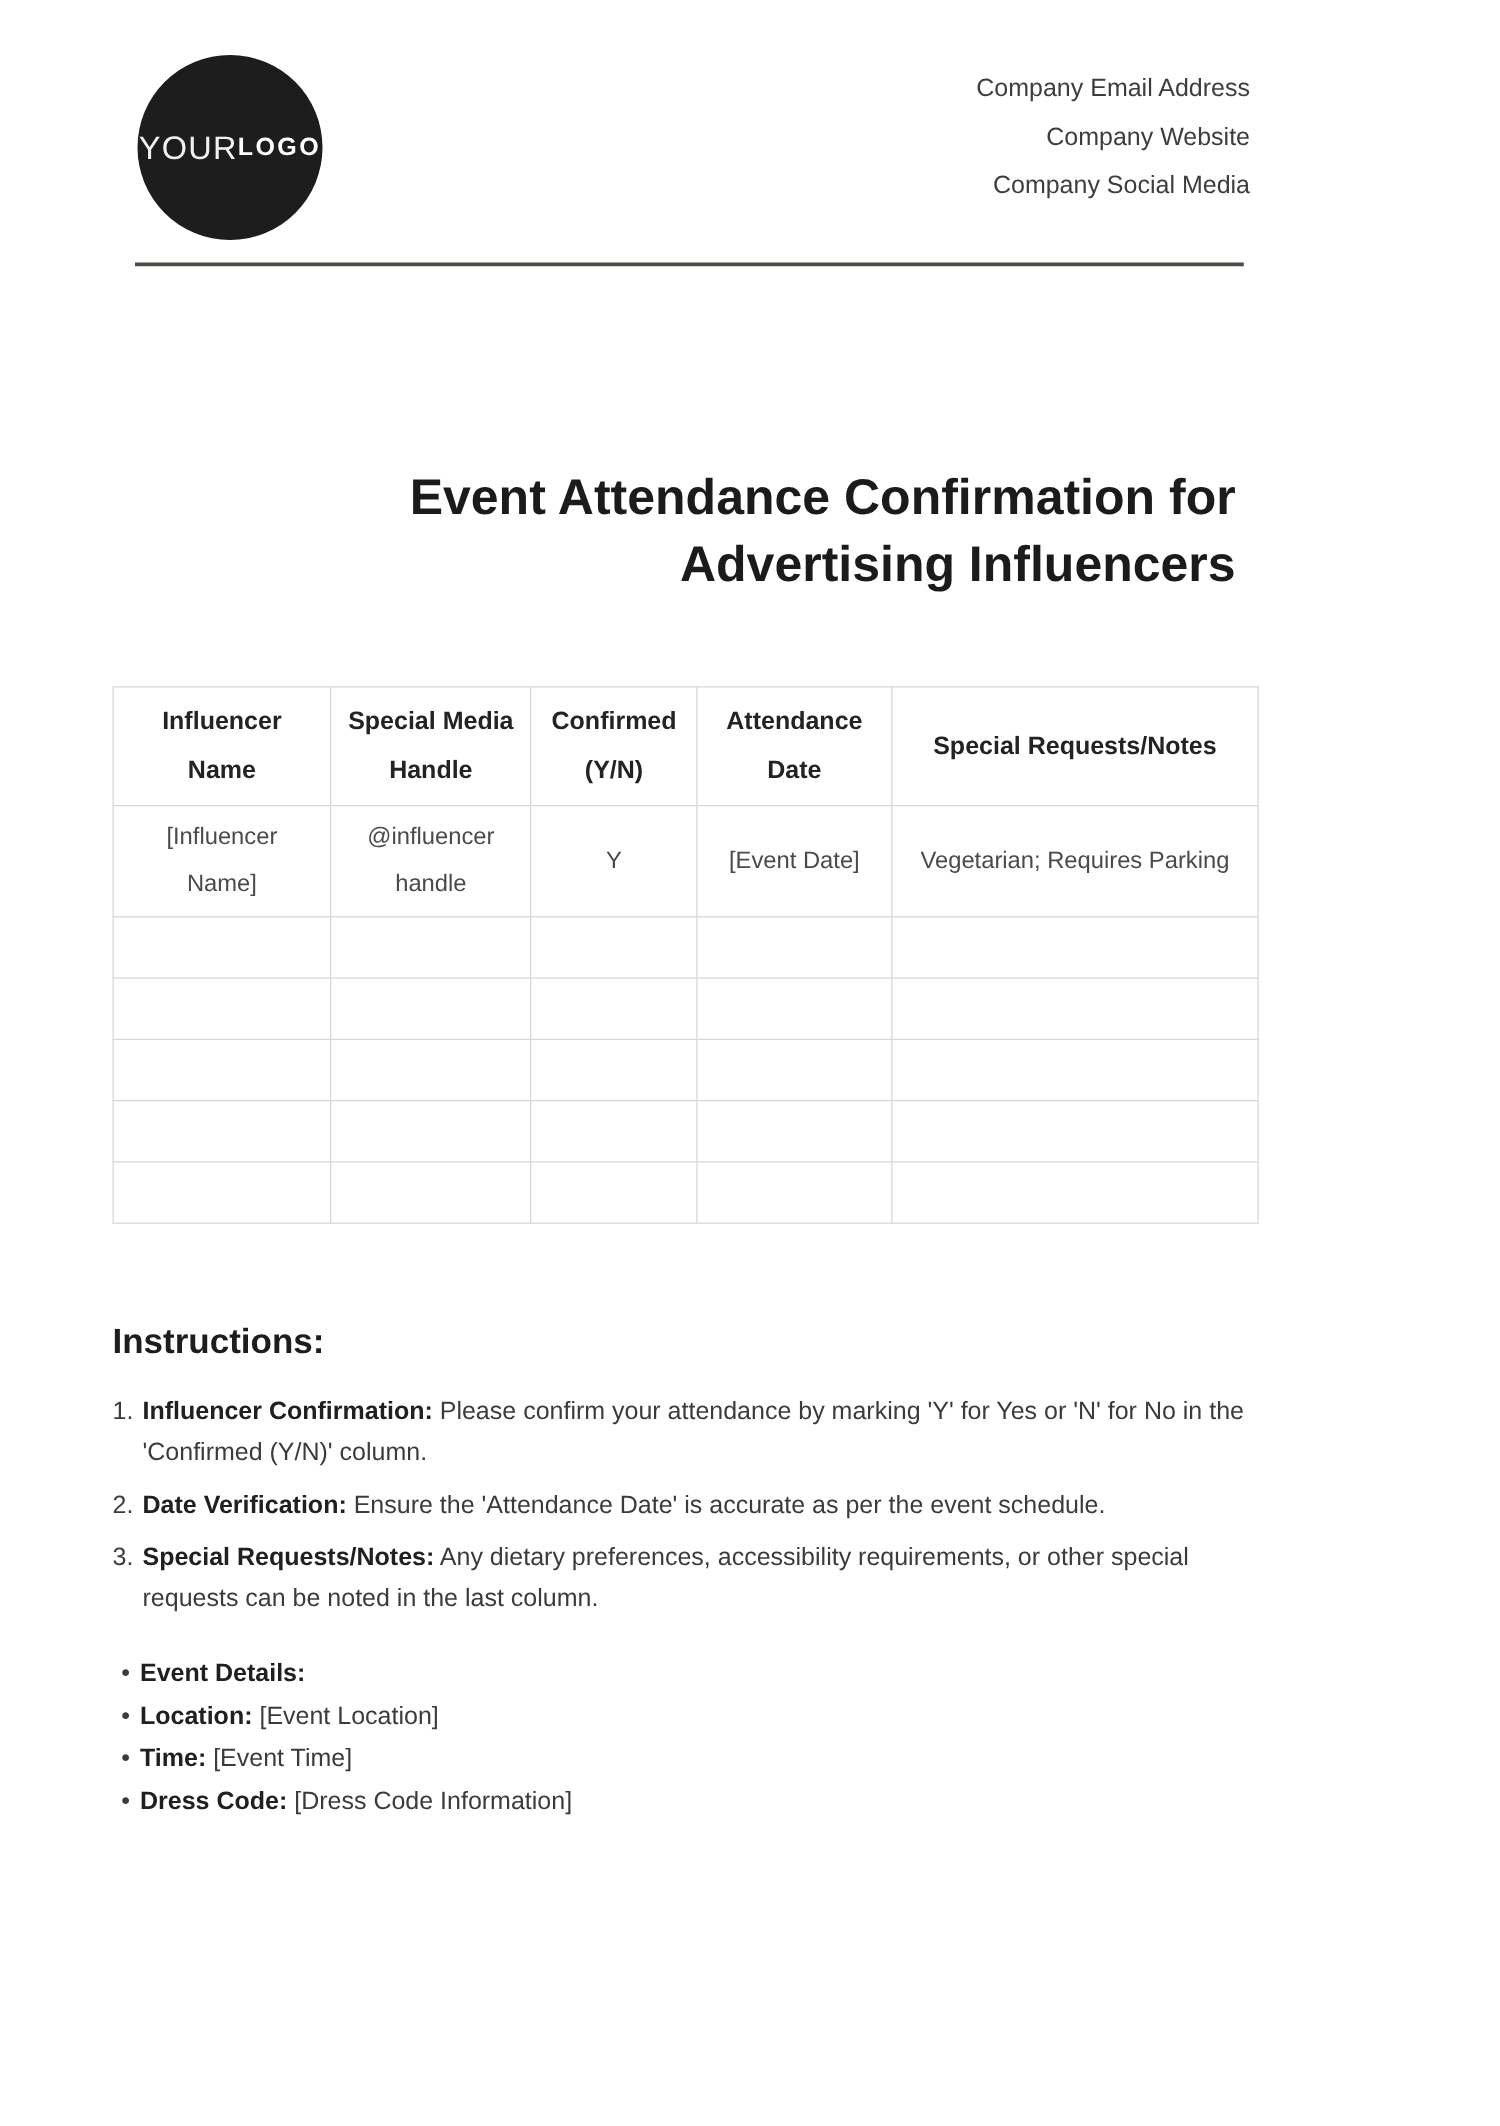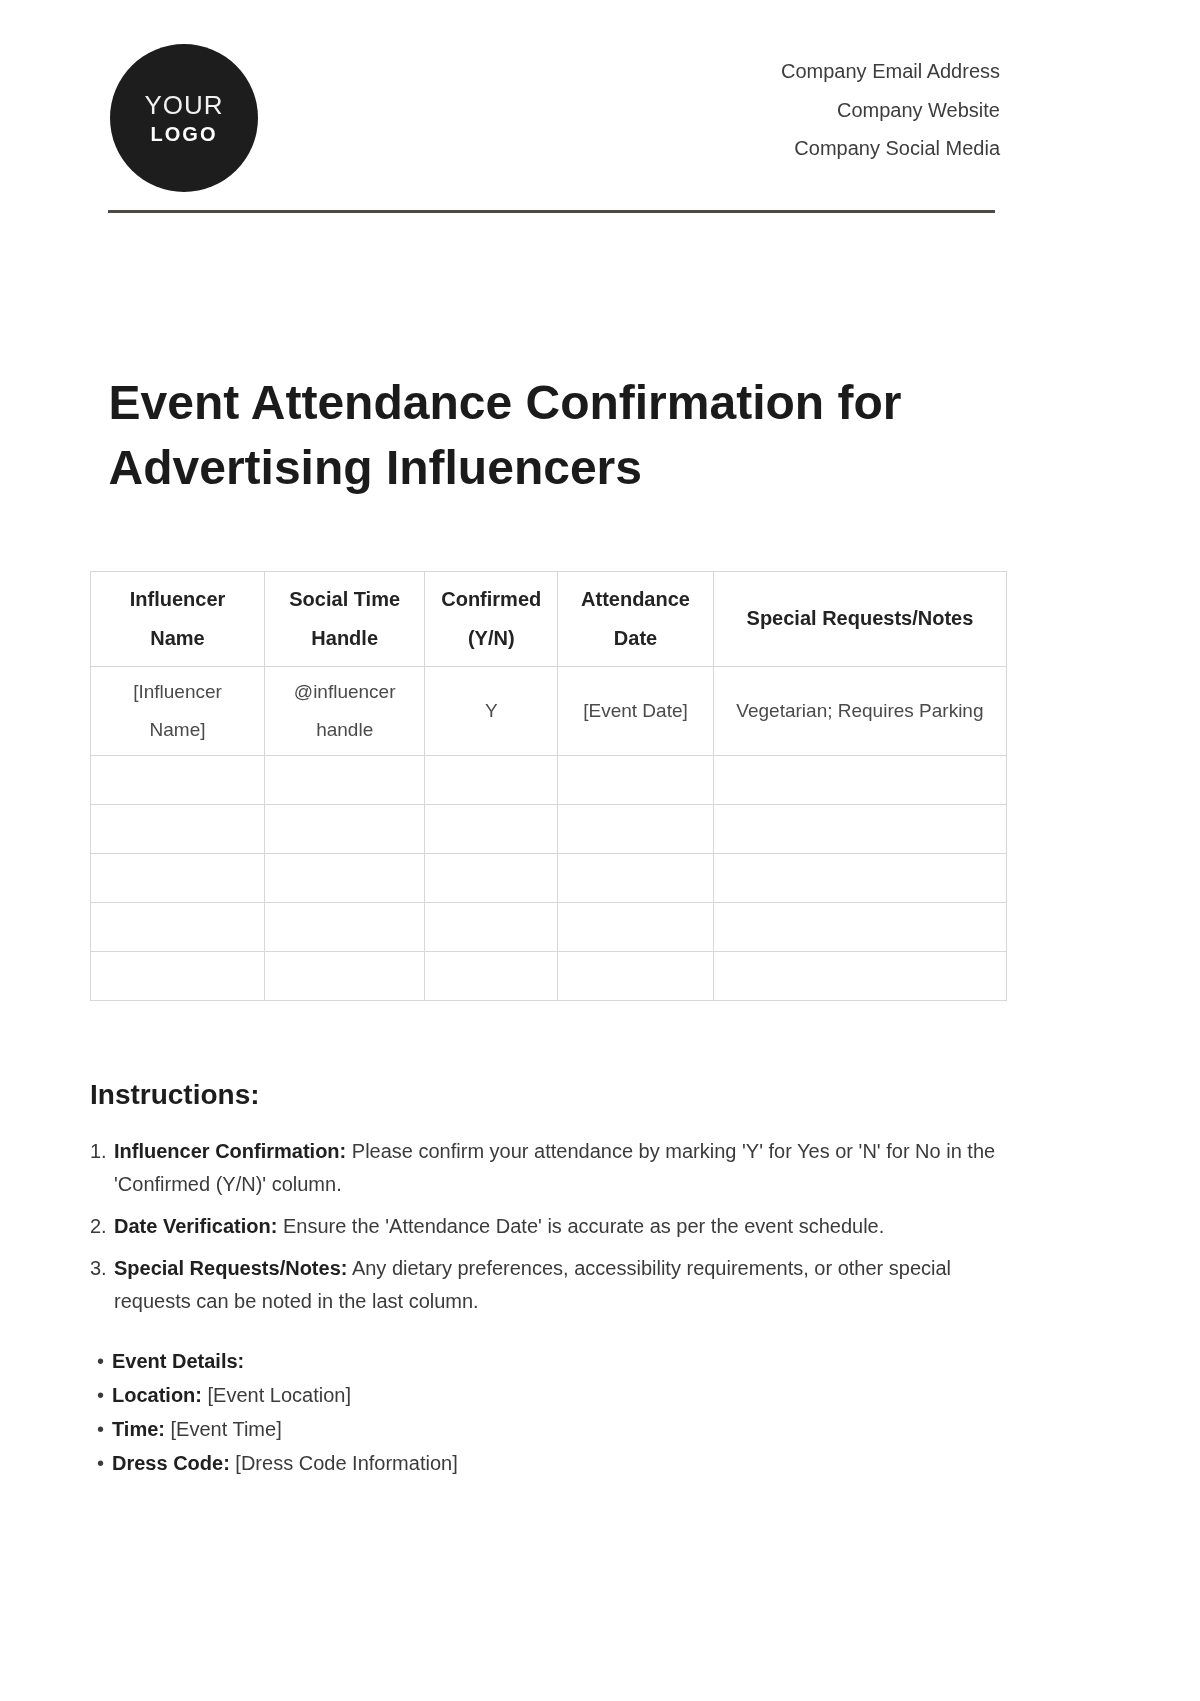--- a/index.html
+++ b/index.html
@@ -11,35 +11,35 @@
     font-family: "Liberation Sans", sans-serif;
     color: #3b3b3b;
   }
   .page { width: 1200px; min-height: 1701px; padding: 44px 0 80px 0; background: #ffffff; }
 
   
   .header { display: flex; justify-content: space-between; align-items: flex-start; padding: 0 200px 0 110px; }
   .logo-circle {
     width: 148px; height: 148px; border-radius: 50%;
     background: #1d1d1d; color: #ffffff;
-    display: flex; flex-direction: column; align-items: center; justify-content: center;
+    display: flex; flex-direction: row; align-items: center; justify-content: center;
     line-height: 1.25;
   }
   .logo-line1 { font-size: 26px; font-weight: 400; letter-spacing: 1px; color: #f1f1f1; }
   .logo-line2 { font-size: 20px; font-weight: 700; letter-spacing: 2px; color: #ffffff; }
   .contact { text-align: right; font-size: 20px; line-height: 38.5px; color: #3d3d3d; padding-top: 8px; }
   .divider { border: none; border-top: 3px solid #4e4a44; margin: 18px 205px 0 108px; }
 
   
   .content { padding: 0 193px 0 90px; }
   .title {
     margin: 158px auto 0 auto;
     max-width: 880px;
-    text-align: left;
-    font-size: 48px;
+    text-align: right;
+    font-size: 40px;
     font-weight: 700;
     line-height: 1.35;
     color: #1b1b1b;
   }
 
   
   table.grid { width: 100%; border-collapse: collapse; margin-top: 70px; table-layout: fixed; }
   table.grid th, table.grid td {
     border: 1px solid #d7d7d7;
     text-align: center;
@@ -99,21 +99,21 @@
       <colgroup>
         <col class="col-1">
           <col class="col-2">
           <col class="col-3">
           <col class="col-4">
           <col class="col-5">
       </colgroup>
       <thead>
         <tr>
           <th>Influencer Name</th>
-          <th>Social Time Handle</th>
+          <th>Special Media Handle</th>
           <th>Confirmed (Y/N)</th>
           <th>Attendance Date</th>
           <th>Special Requests/Notes</th>
         </tr>
       </thead>
       <tbody>
         <tr>
           <td>[Influencer Name]</td>
           <td>@influencer handle</td>
           <td>Y</td>

